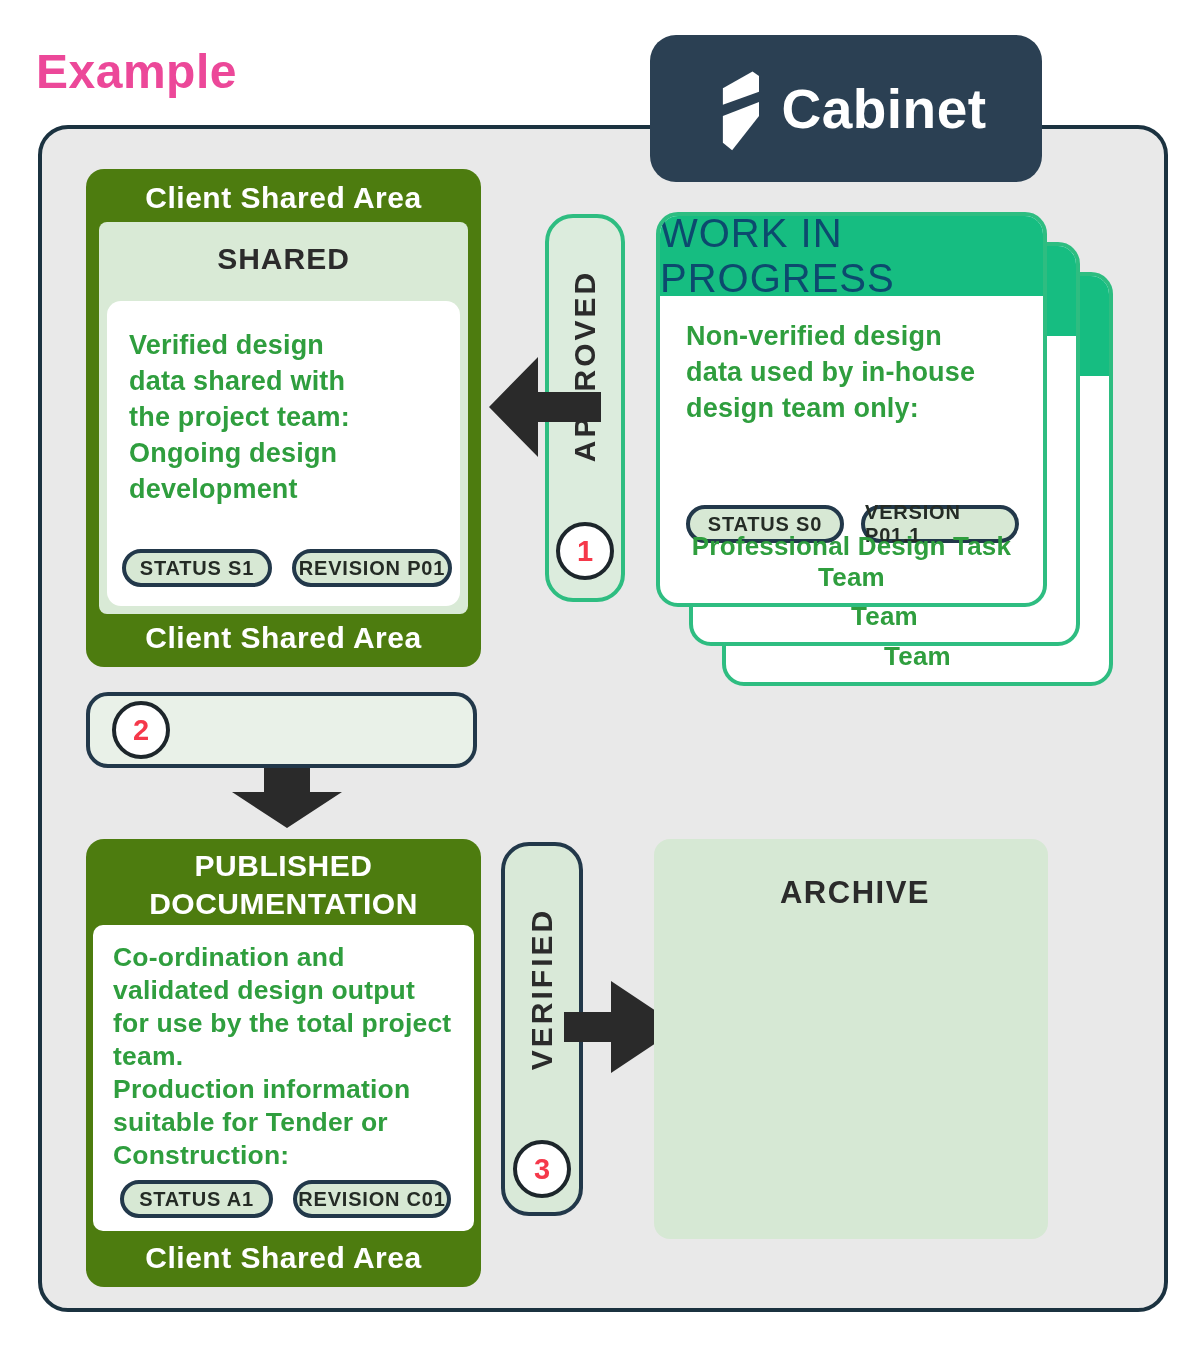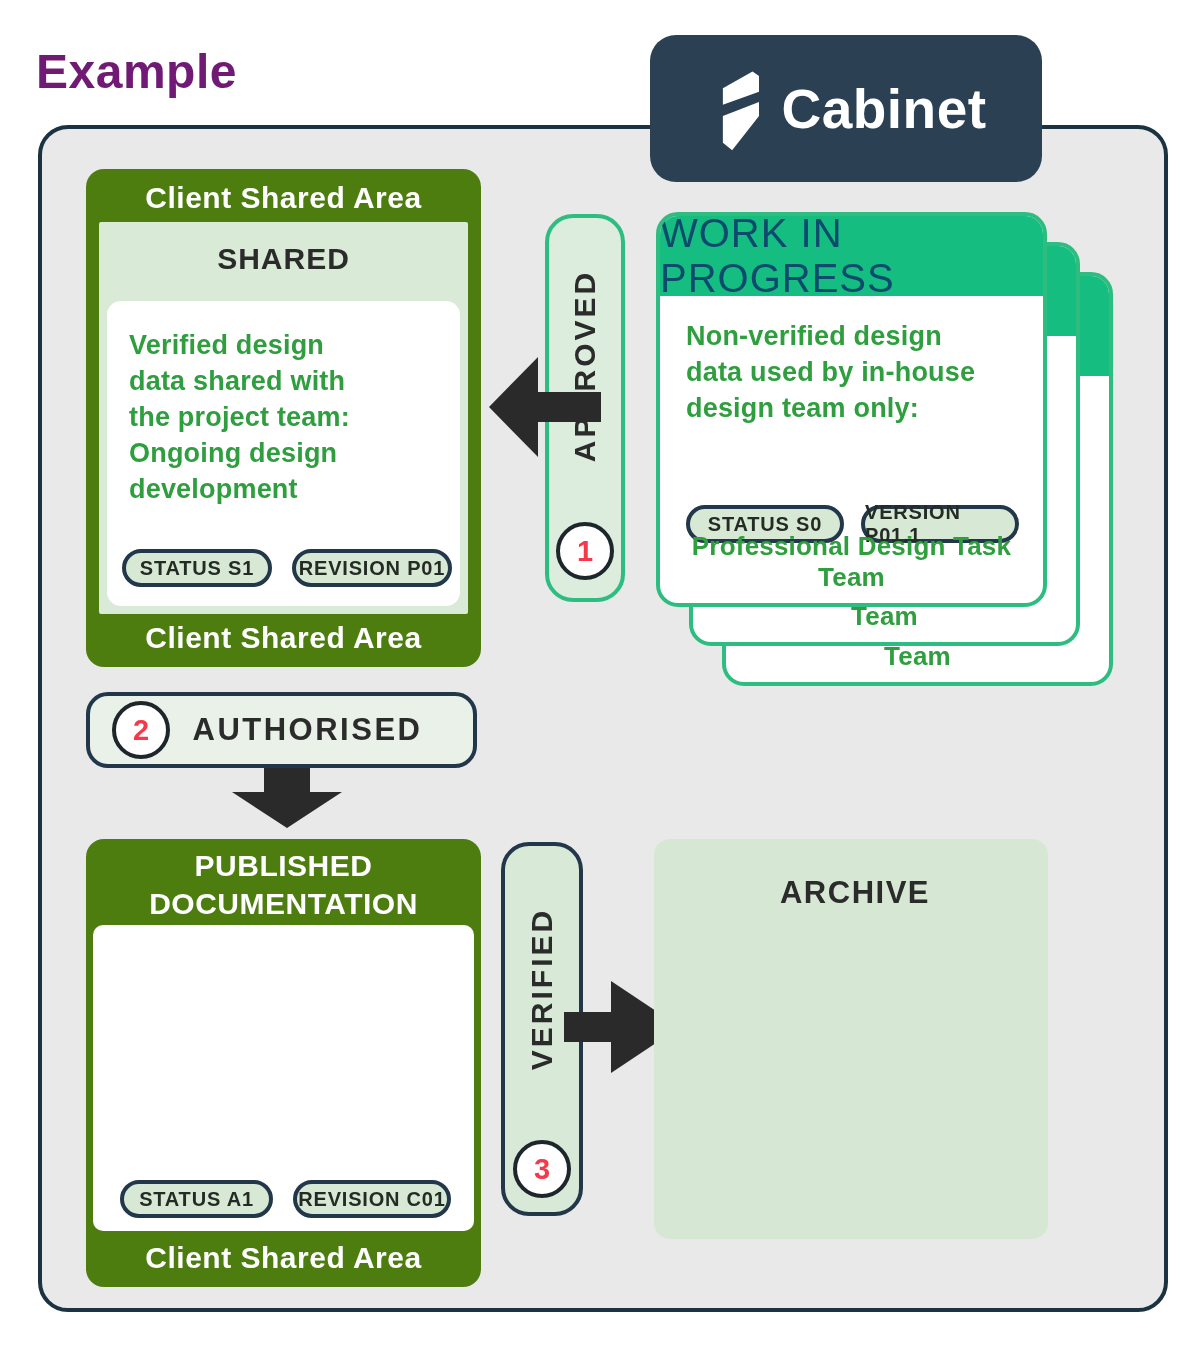--- a/index.html
+++ b/index.html
@@ -5,21 +5,21 @@
   html,body{margin:0;padding:0;}
   body{
     width:1200px;height:1367px;background:#ffffff;position:relative;
     font-family:"Liberation Sans","DejaVu Sans",sans-serif;
     -webkit-font-smoothing:antialiased;
   }
   .abs{position:absolute;}
 
   
   .page-title{
-    left:36px;top:44px;font-size:48px;font-weight:800;color:#701a75;letter-spacing:.5px;
+    left:36px;top:44px;font-size:48px;font-weight:800;color:#ec4899;letter-spacing:.5px;
   }
 
   
   .board{
     left:38px;top:125px;width:1122px;height:1179px;
     background:#e9e9e9;border:4px solid #1b3240;border-radius:30px;
   }
 
   
   .logo{
@@ -32,21 +32,21 @@
   .leaf-box{background:#4d7c0f;border-radius:18px;}
   .leaf-header{
     width:100%;text-align:center;color:#ffffff;font-size:30px;font-weight:800;letter-spacing:.5px;
   }
   .leaf-footer{
     position:absolute;left:0;right:0;bottom:12px;text-align:center;color:#ffffff;
     font-size:30px;font-weight:800;letter-spacing:.5px;
   }
 
   
-  .pale-panel{background:#d9ead6;border-radius:2px;}
+  .pale-panel{background:#d9ead6;border-radius:8px;}
   .panel-title{
     position:absolute;left:0;right:0;top:20px;text-align:center;
     font-size:30px;font-weight:800;color:#2b2b2b;letter-spacing:1px;
   }
   .white-panel{background:#ffffff;border-radius:14px;}
   .green-body{
     color:#2f9e3e;font-size:27px;font-weight:800;line-height:36px;white-space:pre-line;letter-spacing:.2px;
   }
 
   
@@ -152,31 +152,37 @@
     <div class="v-label">APPROVED</div>
     <div class="step-circle" style="left:50%;transform:translateX(-50%);bottom:18px;">1</div>
   </div>
 
   <svg class="abs" style="left:447px;top:228px;" width="112" height="100" viewBox="0 0 112 100">
     <polygon class="arrow" points="0,50 49,0 49,35 112,35 112,65 49,65 49,100"></polygon>
   </svg>
 
   <div class="abs h-connector" style="left:44px;top:563px;width:391px;height:76px;">
     <div class="step-circle" style="left:22px;top:50%;transform:translateY(-50%);">2</div>
-    <div class="label">AUTHORISED</div>
   </div>
 
   <svg class="abs" style="left:190px;top:639px;" width="110" height="60" viewBox="0 0 110 60">
     <polygon class="arrow" points="32,0 78,0 78,24 110,24 55,60 0,24 32,24"></polygon>
   </svg>
 
   <div class="abs leaf-box" style="left:44px;top:710px;width:395px;height:448px;">
     <div class="leaf-header" style="position:absolute;top:8px;white-space:pre-line;line-height:38px;">PUBLISHED
 DOCUMENTATION</div>
     <div class="white-panel" style="position:absolute;left:7px;right:7px;top:86px;height:306px;border-radius:10px;">
+      <div class="abs green-body" style="left:20px;top:16px;width:355px;font-size:26.5px;line-height:33px;">Co-ordination and
+validated design output
+for use by the total project
+team.
+Production information
+suitable for Tender or
+Construction:</div>
       <div class="pill" style="left:27px;bottom:13px;width:153px;">STATUS A1</div>
       <div class="pill" style="left:200px;bottom:13px;width:158px;">REVISION C01</div>
     </div>
     <div class="leaf-footer">Client Shared Area</div>
   </div>
 
   <div class="abs v-connector verified" style="left:459px;top:713px;width:82px;height:374px;">
     <div class="v-label">VERIFIED</div>
     <div class="step-circle" style="left:50%;transform:translateX(-50%);bottom:14px;">3</div>
   </div>

